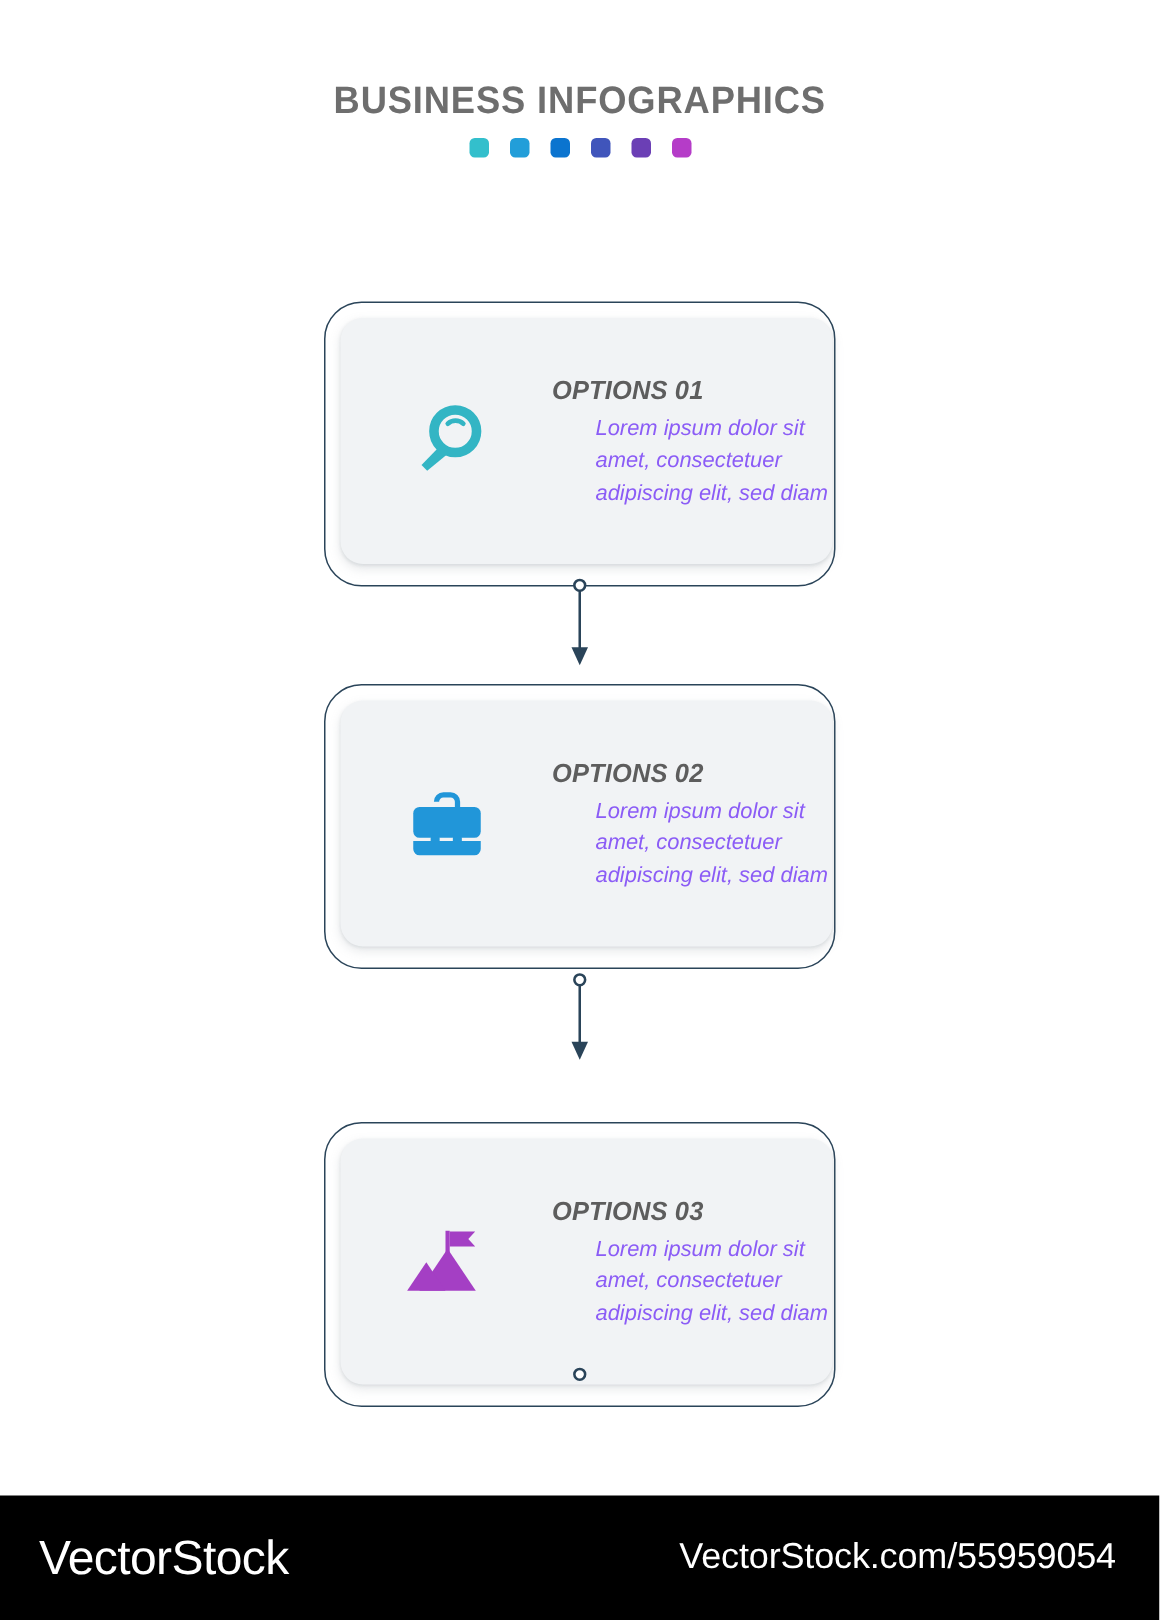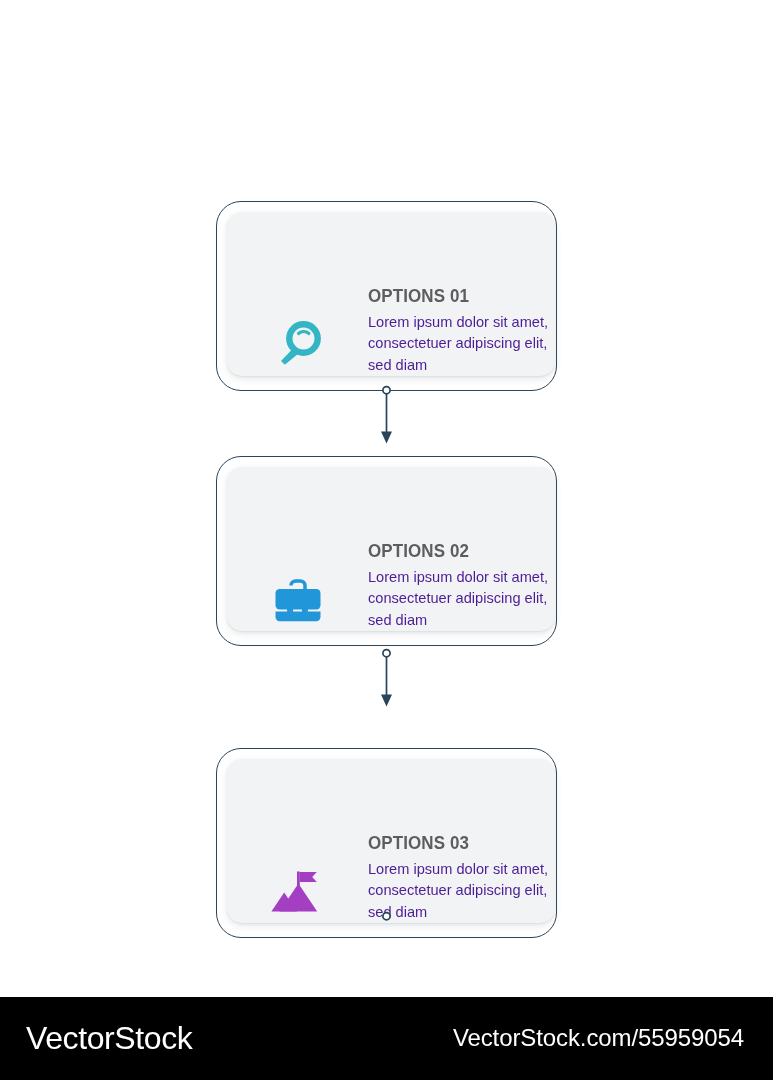--- a/index.html
+++ b/index.html
@@ -78,23 +78,24 @@
     box-shadow: 0 3px 7px rgba(130,140,150,0.20),
                 0 1px 2px rgba(130,140,150,0.16);
   }
   .card-body {
     position: absolute;
     left: 0;
     top: 0;
     width: 100%;
     height: 100%;
     display: flex;
-    align-items: flex-end;
+    align-items: center;
     padding-left: 40px;
     box-sizing: border-box;
+    font-style: italic;
   }
   .card-icon {
     width: 62px;
     height: 62px;
     flex: 0 0 62px;
     display: flex;
     align-items: center;
     justify-content: center;
   }
   .card-text {
@@ -107,23 +108,24 @@
     color: #5d5d5d;
     letter-spacing: 0.1px;
     line-height: 21px;
     margin-bottom: 5px;
     font-family: "Liberation Sans Narrow", "Liberation Sans", sans-serif;
     transform: scaleX(0.97);
     transform-origin: left center;
   }
   .card-desc {
     font-size: 14.6px;
-    color: #4c1d95;
+    color: #8b5cf6;
     line-height: 21.5px;
     max-width: 186px;
+    margin-left: 29px;
   }
 
   
   .connector {
     position: absolute;
     left: 0;
     top: 0;
     width: 773px;
     height: 997px;
     pointer-events: none;
@@ -155,20 +157,31 @@
     color: #ffffff;
     letter-spacing: -0.1px;
     line-height: 28px;
   }
 </style>
 </head>
 <body>
 
 <div id="canvas">
 
+  <div id="header">
+    <div id="main-title">BUSINESS INFOGRAPHICS</div>
+    <div id="dot-row">
+      <span class="hdr-dot" style="background: rgb(51, 191, 204);"></span>
+      <span class="hdr-dot" style="background: rgb(34, 158, 217);"></span>
+      <span class="hdr-dot" style="background: rgb(11, 116, 207);"></span>
+      <span class="hdr-dot" style="background: rgb(64, 85, 187);"></span>
+      <span class="hdr-dot" style="background: rgb(107, 63, 181);"></span>
+      <span class="hdr-dot" style="background: rgb(181, 60, 200);"></span>
+    </div>
+  </div>
 
   <div class="card" id="card-0" style="top: 201px;">
     <div class="card-inner">
       <div class="card-body">
         <div class="card-icon">
           <svg width="62" height="62" viewBox="0 0 62 62" id="icon-0">
             <g fill="none" stroke="#33b5c4">
               <circle cx="36.5" cy="24.5" r="14.2" stroke-width="6.4"></circle>
               <path d="M31.5 19.5 a7.6 7.6 0 0 1 10.4 0" stroke-width="3.1" stroke-linecap="round"></path>
             </g>

